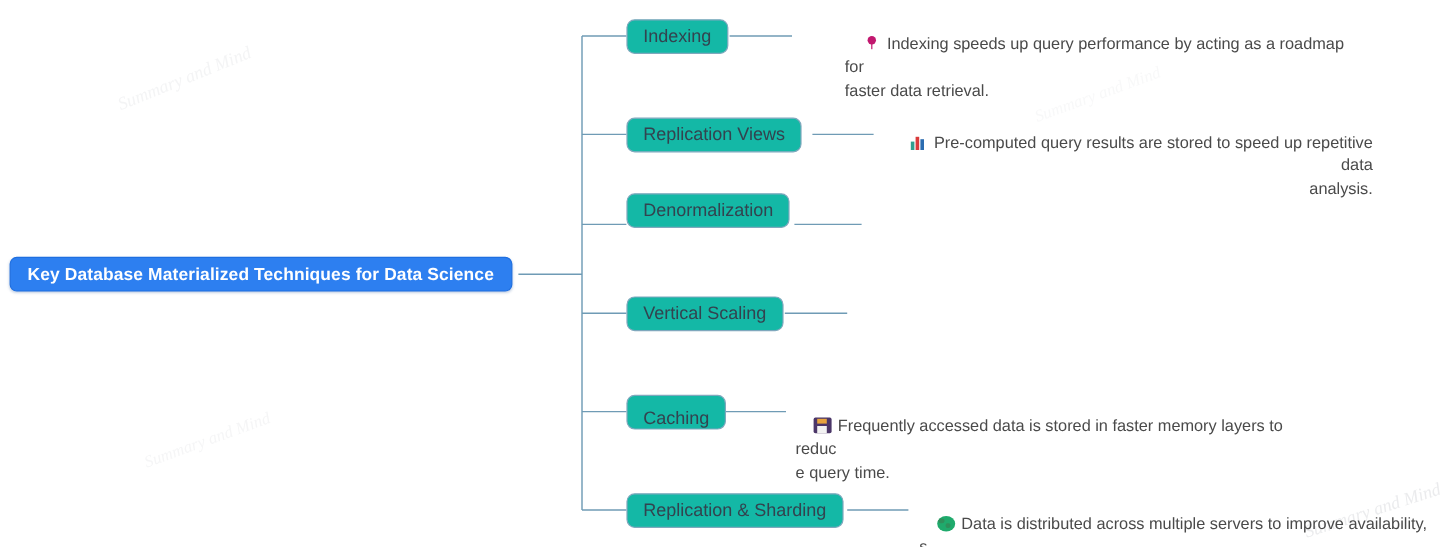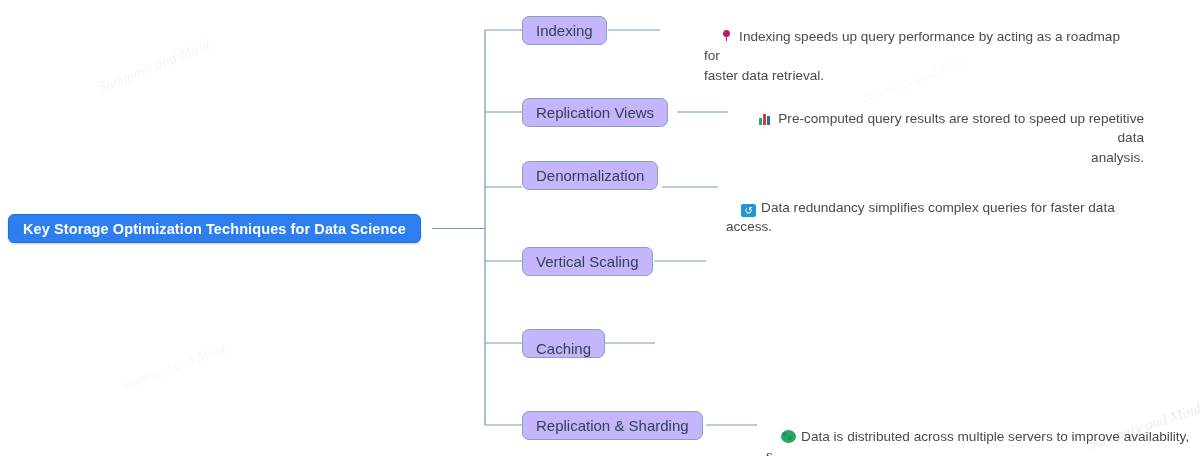--- a/index.html
+++ b/index.html
@@ -62,21 +62,21 @@
   }
 
   
   .branch-node {
     position: absolute;
     box-sizing: border-box;
     height: 29px;
     padding: 0 13px;
     display: flex;
     align-items: center;
-    background: #c4b5fd;
+    background: #14b8a6;
     border: 1.1px solid #7fa8bd;
     border-radius: 7px;
     color: #33434f;
     font-size: 15px;
     white-space: nowrap;
   }
 
   
   .desc {
     position: absolute;
@@ -167,21 +167,21 @@
 
     <line x1="608" y1="30" x2="660" y2="30"></line>
     <line x1="677" y1="112" x2="728" y2="112"></line>
     <line x1="662" y1="187" x2="718" y2="187"></line>
     <line x1="654" y1="261" x2="706" y2="261"></line>
     <line x1="604" y1="343" x2="655" y2="343"></line>
     <line x1="706" y1="425" x2="757" y2="425"></line>
   </svg>
 
   <div class="root-node">
-    <span>Key Storage Optimization Techniques for Data Science</span>
+    <span>Key Database Materialized Techniques for Data Science</span>
   </div>
 
   <div class="branch-node" style="left:522px; top:16px;">
     <span>Indexing</span>
   </div>
   <div class="desc" style="left:668px; top:7px; width:430px;margin-left:36px;">
     <span class="ic ic-pin"><i class="head"></i><i class="tip"></i></span><span>Indexing speeds up query performance by acting as a roadmap for
 faster data retrieval.</span>
   </div>
 
@@ -189,30 +189,31 @@
     <span>Replication Views</span>
   </div>
   <div class="desc" style="left:719px; top:89px; width:425px;text-align:right;">
     <span class="ic ic-bar"><i></i><i></i><i></i></span><span>Pre-computed query results are stored to speed up repetitive data
 analysis.</span>
   </div>
 
   <div class="branch-node" style="left:522px; top:161px;">
     <span>Denormalization</span>
   </div>
-  <div class="desc" style="left:726px; top:178px; width:430px;">
-    <span class="ic ic-recycle">↺</span><span>Data redundancy simplifies complex queries for faster data access.</span>
-  </div>
 
   <div class="branch-node" style="left:522px; top:247px;justify-content:flex-end;">
     <span>Vertical Scaling</span>
   </div>
 
   <div class="branch-node" style="left:522px; top:329px;align-items:flex-end;">
     <span>Caching</span>
+  </div>
+  <div class="desc" style="left:663px; top:325px; width:425px;">
+    <span class="ic ic-floppy"><i class="top"></i><i class="bot"></i></span><span>Frequently accessed data is stored in faster memory layers to reduc
+e query time.</span>
   </div>
 
   <div class="branch-node" style="left:522px; top:411px;">
     <span>Replication &amp; Sharding</span>
   </div>
   <div class="desc" style="left:766px; top:407px; width:425px;">
     <span class="ic ic-globe"><i class="l1"></i><i class="l2"></i></span><span>Data is distributed across multiple servers to improve availability, s
 calability, and fault tolerance.</span>
   </div>
 

